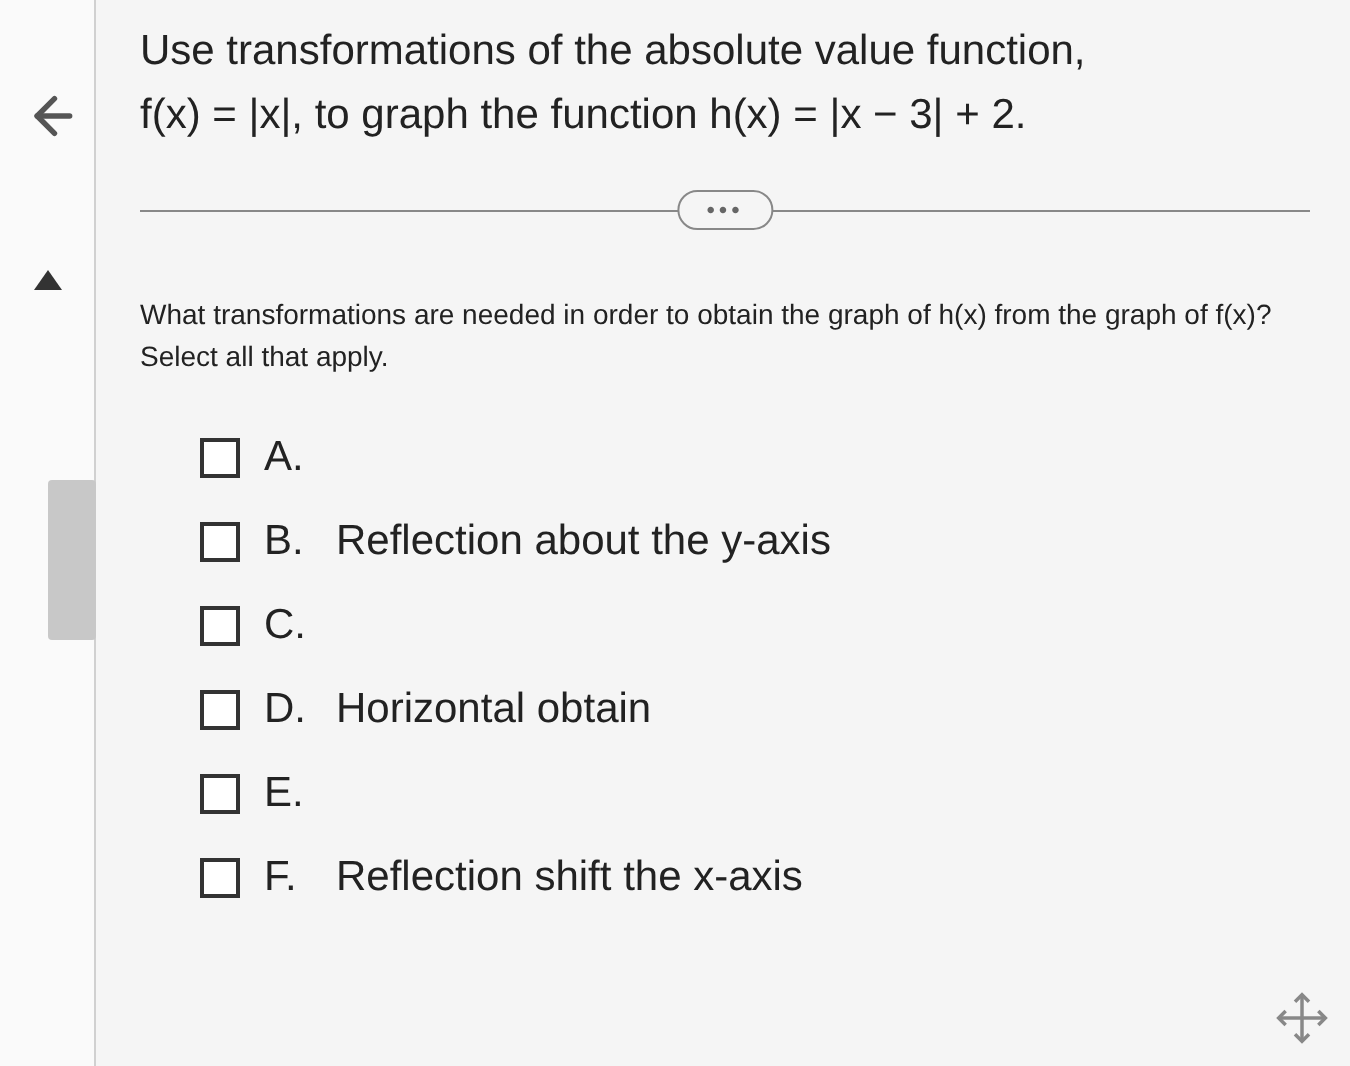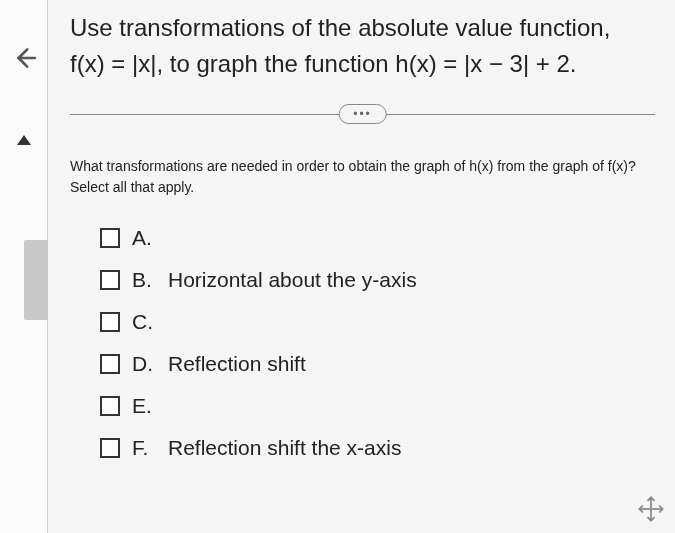--- a/index.html
+++ b/index.html
@@ -55,21 +55,21 @@
       cursor: pointer;
     }
     .content {
       position: absolute;
       left: 70px;
       top: 10px;
       right: 10px;
       padding-right: 10px;
     }
     .prompt {
-      font-size: 24px;
+      font-size: 21px;
       line-height: 1.5;
       margin-bottom: 18px;
     }
     .divider-wrap {
       position: relative;
       height: 28px;
       margin-bottom: 28px;
     }
     .divider-line {
       position: absolute;
@@ -167,30 +167,30 @@
   <div class="question">What transformations are needed in order to obtain the graph of h(x) from the graph of f(x)? Select all that apply.</div>
 
   <div class="options">
     <div class="option">
       <div class="checkbox"></div>
       <span class="opt-letter">A.</span>
     </div>
     <div class="option">
       <div class="checkbox"></div>
       <span class="opt-letter">B.</span>
-      <span>Horizontal about the y-axis</span>
+      <span>Reflection about the y-axis</span>
     </div>
     <div class="option">
       <div class="checkbox"></div>
       <span class="opt-letter">C.</span>
     </div>
     <div class="option">
       <div class="checkbox"></div>
       <span class="opt-letter">D.</span>
-      <span>Reflection shift</span>
+      <span>Horizontal obtain</span>
     </div>
     <div class="option">
       <div class="checkbox"></div>
       <span class="opt-letter">E.</span>
     </div>
     <div class="option">
       <div class="checkbox"></div>
       <span class="opt-letter">F.</span>
       <span>Reflection shift the x-axis</span>
     </div>

